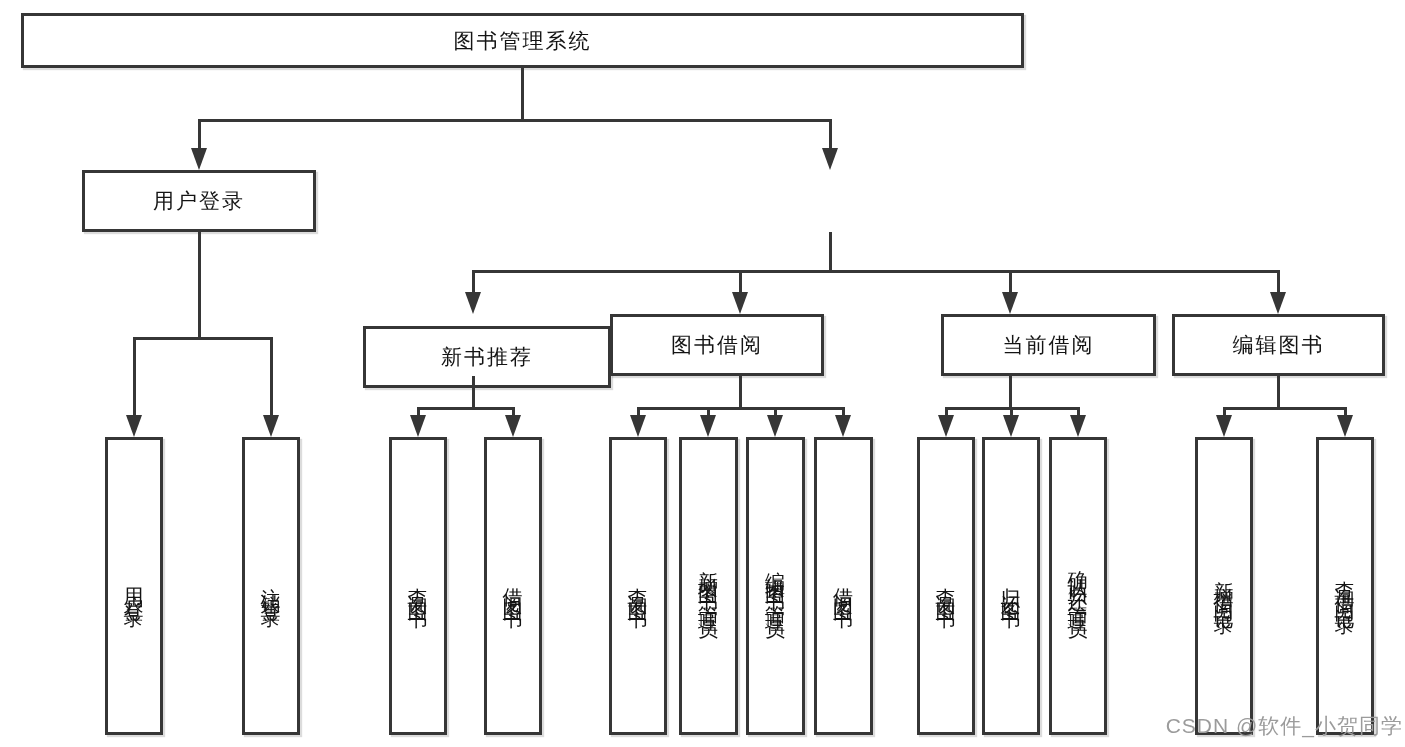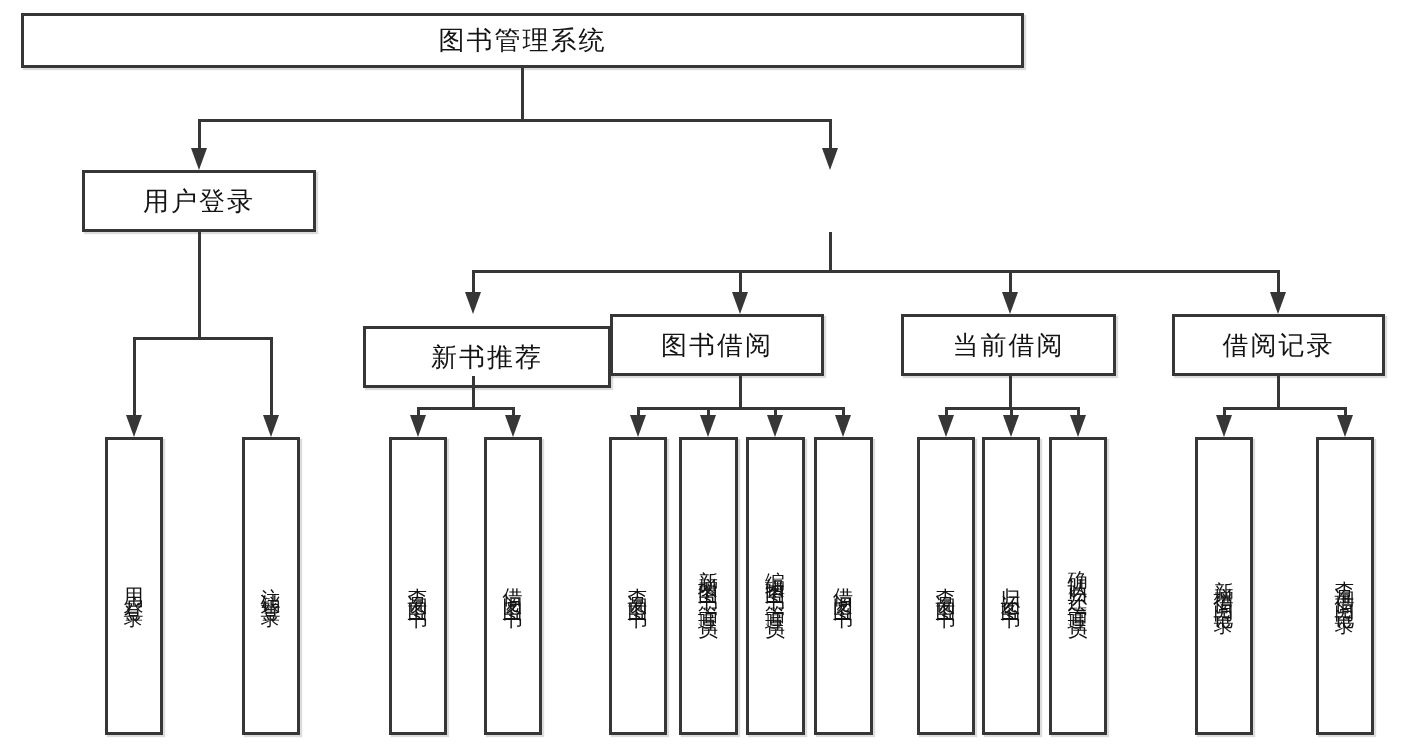--- a/index.html
+++ b/index.html
@@ -4,21 +4,21 @@
 <style>
   html,body{margin:0;padding:0;background:#ffffff;}
   #stage{
     position:relative;width:1405px;height:747px;background:#ffffff;
     font-family:"Liberation Sans","DejaVu Sans",sans-serif;overflow:hidden;
   }
   .box{
     position:absolute;box-sizing:border-box;background:#ffffff;
     border:3px solid #363636;color:#141414;
     display:flex;align-items:center;justify-content:center;
-    font-size:26px;letter-spacing:2px;white-space:nowrap;
+    font-size:21px;letter-spacing:2px;white-space:nowrap;
     box-shadow:2px 2px 1px rgba(60,60,60,0.18);
   }
   .vbox{
     writing-mode:vertical-rl;letter-spacing:7px;font-size:20px;
     white-space:normal;line-height:1;
   }
   .vl{position:absolute;width:3px;background:#363636;}
   .hl{position:absolute;height:3px;background:#363636;}
   .ar{
     position:absolute;width:0;height:0;
@@ -59,22 +59,22 @@
   <div class="ar" style="left:465px;top:292px"></div>
   <div class="vl" style="left:739px;top:270px;height:24px"></div>
   <div class="ar" style="left:732px;top:292px"></div>
   <div class="vl" style="left:1009px;top:270px;height:24px"></div>
   <div class="ar" style="left:1002px;top:292px"></div>
   <div class="vl" style="left:1277px;top:270px;height:24px"></div>
   <div class="ar" style="left:1270px;top:292px"></div>
 
   <div class="box" style="left:363px;top:326px;width:248px;height:62px">新书推荐</div>
   <div class="box" style="left:610px;top:314px;width:214px;height:62px">图书借阅</div>
-  <div class="box" style="left:901px;top:314px;width:215px;height:62px">当前借阅</div>
-  <div class="box" style="left:1172px;top:314px;width:213px;height:62px">借阅记录</div>
+  <div class="box" style="left:941px;top:314px;width:215px;height:62px">当前借阅</div>
+  <div class="box" style="left:1172px;top:314px;width:213px;height:62px">编辑图书</div>
 
   <div class="vl" style="left:472px;top:376px;height:31px"></div>
   <div class="hl" style="left:417px;top:407px;width:98px"></div>
   <div class="vl" style="left:417px;top:407px;height:10px"></div>
   <div class="ar" style="left:410px;top:415px"></div>
   <div class="vl" style="left:512px;top:407px;height:10px"></div>
   <div class="ar" style="left:505px;top:415px"></div>
 
   <div class="vl" style="left:739px;top:376px;height:31px"></div>
   <div class="hl" style="left:637px;top:407px;width:208px"></div>
@@ -114,14 +114,15 @@
   <div class="box vbox" style="left:746px;top:437px;width:59px;height:298px">编辑图书（管理员）</div>
   <div class="box vbox" style="left:814px;top:437px;width:59px;height:298px">借阅图书</div>
 
   <div class="box vbox" style="left:917px;top:437px;width:58px;height:298px">查询图书</div>
   <div class="box vbox" style="left:982px;top:437px;width:58px;height:298px">归还图书</div>
   <div class="box vbox" style="left:1049px;top:437px;width:58px;height:298px">确认归还（管理员）</div>
 
   <div class="box vbox" style="left:1195px;top:437px;width:58px;height:298px">新增借阅记录</div>
   <div class="box vbox" style="left:1316px;top:437px;width:58px;height:298px">查询借阅记录</div>
 
+  <div class="wm">CSDN @软件_小贺同学</div>
 
 </div>
 
 </body></html>

